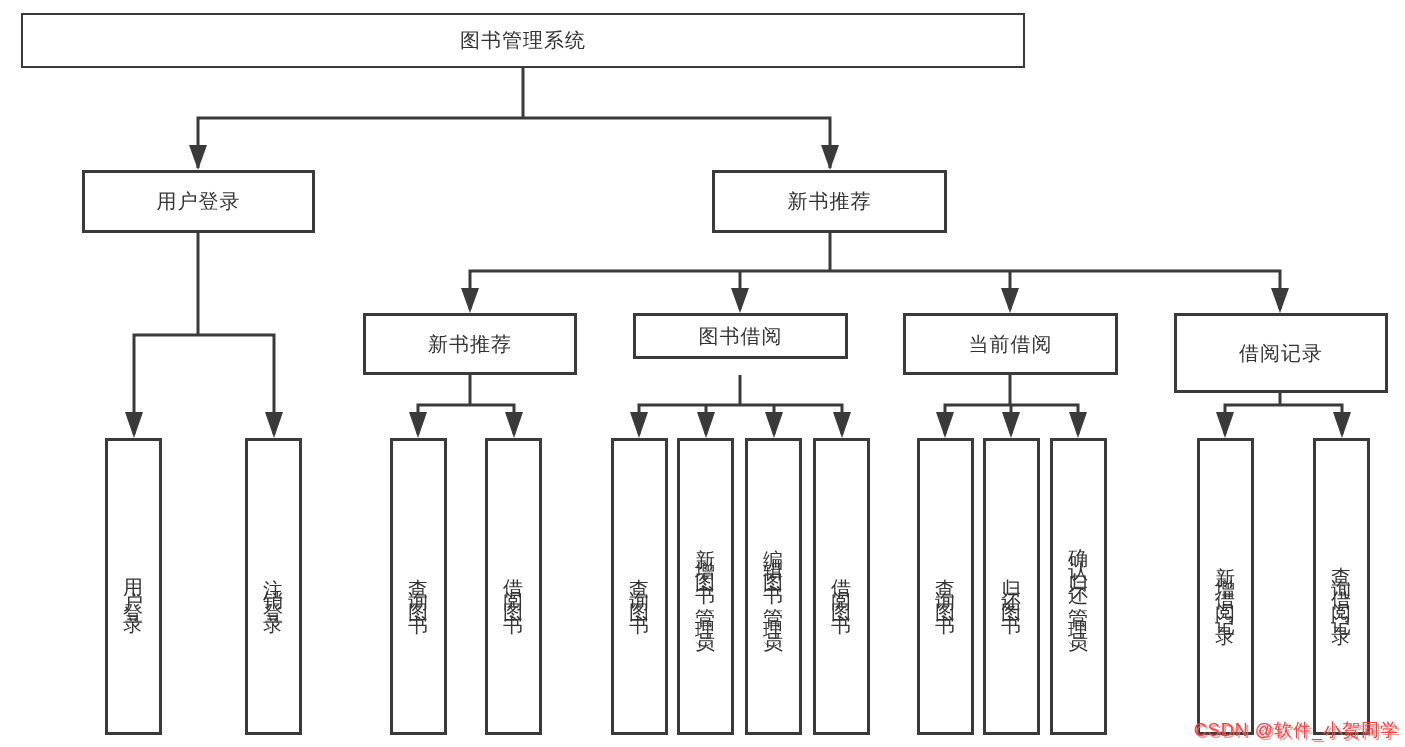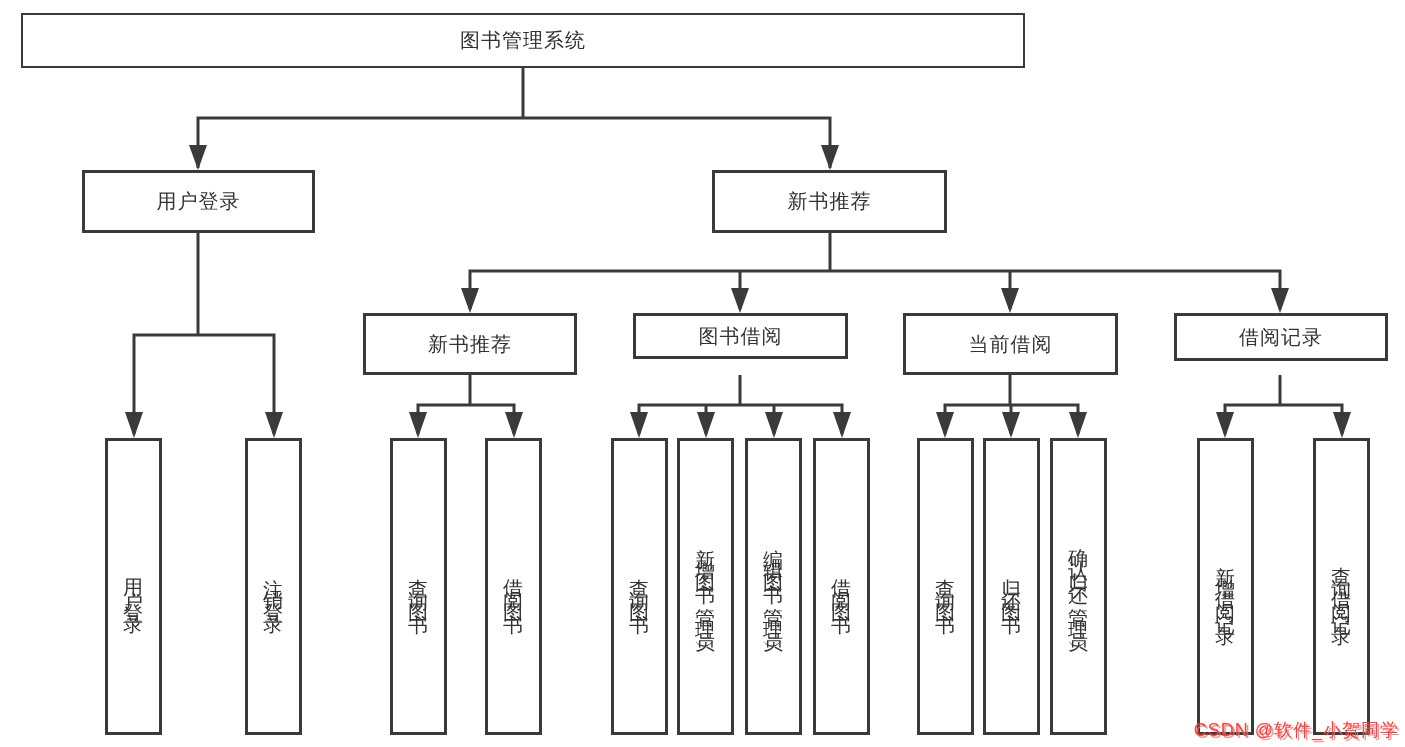--- a/index.html
+++ b/index.html
@@ -119,21 +119,21 @@
 
   <div class="node" style="left:363px; top:313px; width:214px; height:62px;">
     <span>新书推荐</span>
   </div>
   <div class="node" style="left:633px; top:313px; width:215px; height:46px;align-items:center;">
     <span>图书借阅</span>
   </div>
   <div class="node" style="left:903px; top:313px; width:215px; height:62px;justify-content:center;">
     <span>当前借阅</span>
   </div>
-  <div class="node" style="left:1174px; top:313px; width:214px; height:48px;text-align:right;">
+  <div class="node" style="left:1174px; top:313px; width:214px; height:80px;text-align:right;">
     <span>借阅记录</span>
   </div>
 
   <div class="node leaf" style="left:105px; top:438px; width:57px; height:297px;">
     <span>用户登录</span>
   </div>
   <div class="node leaf" style="left:245px; top:438px; width:57px; height:297px;">
     <span>注销登录</span>
   </div>
 

